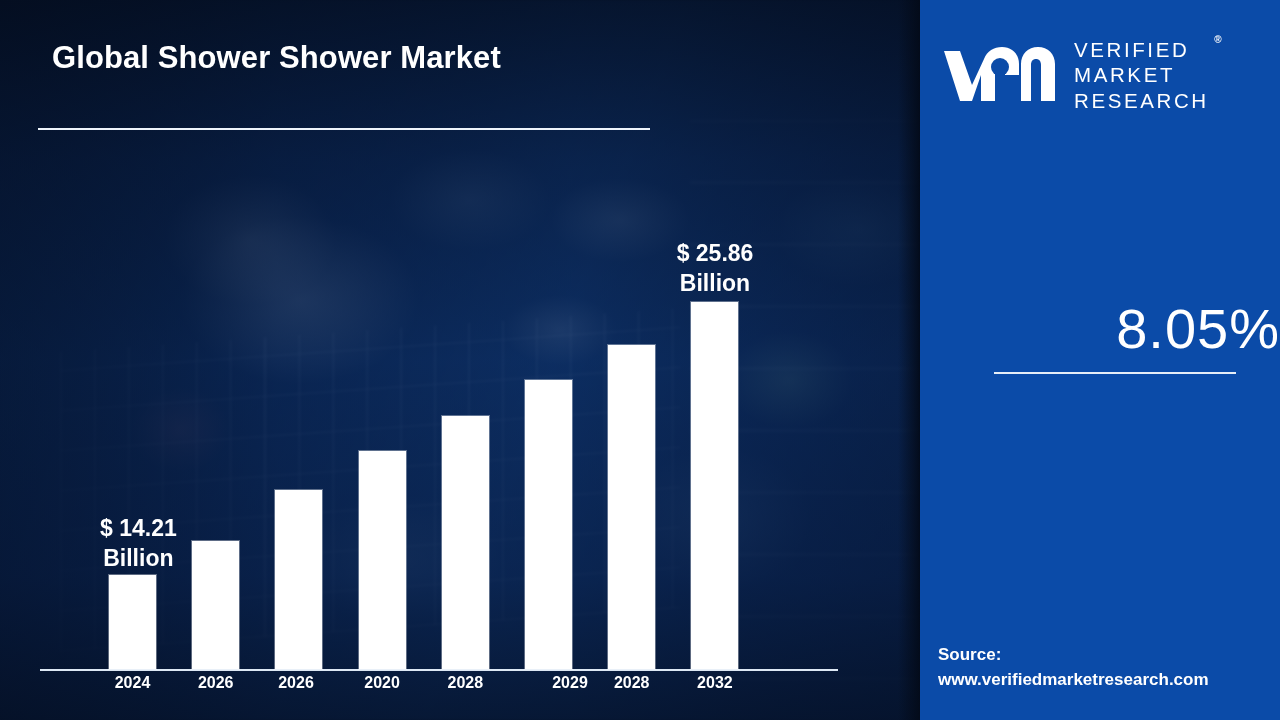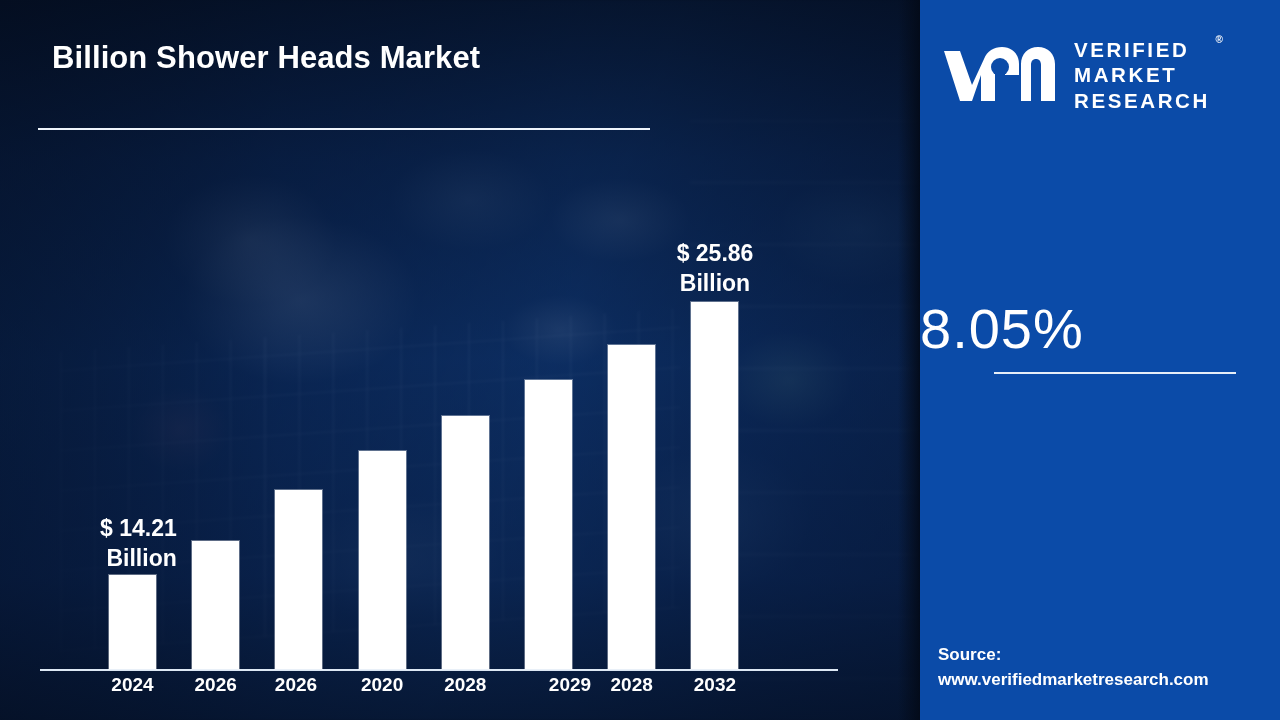--- a/index.html
+++ b/index.html
@@ -83,47 +83,47 @@
   .bar {
     position:absolute; bottom:51px; width:47px;
     background:#ffffff;
     box-shadow:0 0 0 1px rgba(255,255,255,0.35);
   }
   .bar-value {
     position:absolute;
     color:#ffffff; font-size:23px; font-weight:600; line-height:1.32;
     white-space:pre-line;
   }
-  .bar-value.first { left:100px; top:513px; text-align:right; }
+  .bar-value.first { left:100px; top:513px; text-align:center; }
   .bar-value.last  { left:645px; top:238px; width:140px; text-align:center; }
   .x-label {
     position:absolute; top:674px; width:80px; text-align:center;
-    color:#ffffff; font-size:19px; font-weight:600;
+    color:#ffffff; font-size:16px; font-weight:600;
   }
 
   
   .right-panel {
     position:absolute; left:920px; top:0; width:360px; height:720px;
     background:#0b4ba8;
   }
   .logo-row {
     position:absolute; left:22px; top:32px; width:320px; height:86px;
     display:flex; align-items:center; gap:14px;
   }
   .logo-mark { width:118px; height:60px; flex:none; }
   .logo-text { position:relative; color:#ffffff; }
   .logo-text div {
-    font-size:20.5px; font-weight:700; letter-spacing:2.6px; line-height:1.24;
+    font-size:20.5px; font-weight:400; letter-spacing:2.6px; line-height:1.24;
   }
   .logo-reg {
     position:absolute; right:-13px; top:-3px;
     font-size:10px; font-weight:700;
   }
   .cagr-value {
-    position:absolute; left:0; top:296px; width:360px; text-align:left;
+    position:absolute; left:0; top:296px; width:360px; text-align:right;
     color:#ffffff; font-size:56px; font-weight:400; letter-spacing:1px;
   }
   .cagr-rule {
     position:absolute; left:994px; top:372px; width:242px; height:2px;
     background:#e6eef8;
   }
   .cagr-caption {
     position:absolute; left:0; top:388px; width:360px; text-align:center;
     color:#ffffff; font-size:19px; font-weight:600; line-height:1.45;
     white-space:pre-line;
@@ -140,21 +140,21 @@
 <div id="page">
 
   <div class="left-panel">
     <div class="photo-bg"></div>
     <div class="photo-cart"></div>
     <div class="photo-shelf"></div>
     <div class="photo-tint"></div>
     <div class="left-edge-dark"></div>
 
     <div class="title-wrap">
-      <div class="chart-title">Billion Shower Heads Market</div>
+      <div class="chart-title">Global Shower Shower Market</div>
     </div>
     <div class="title-rule"></div>
 
     <div class="chart-area">
       <div class="axis-line"></div>
       <div id="bars">
           <div class="bar" style="left: 109px; height: 94px;"></div>
           <div class="bar" style="left: 192.2px; height: 128px;"></div>
           <div class="bar" style="left: 275.4px; height: 179px;"></div>
           <div class="bar" style="left: 358.6px; height: 218px;"></div>

